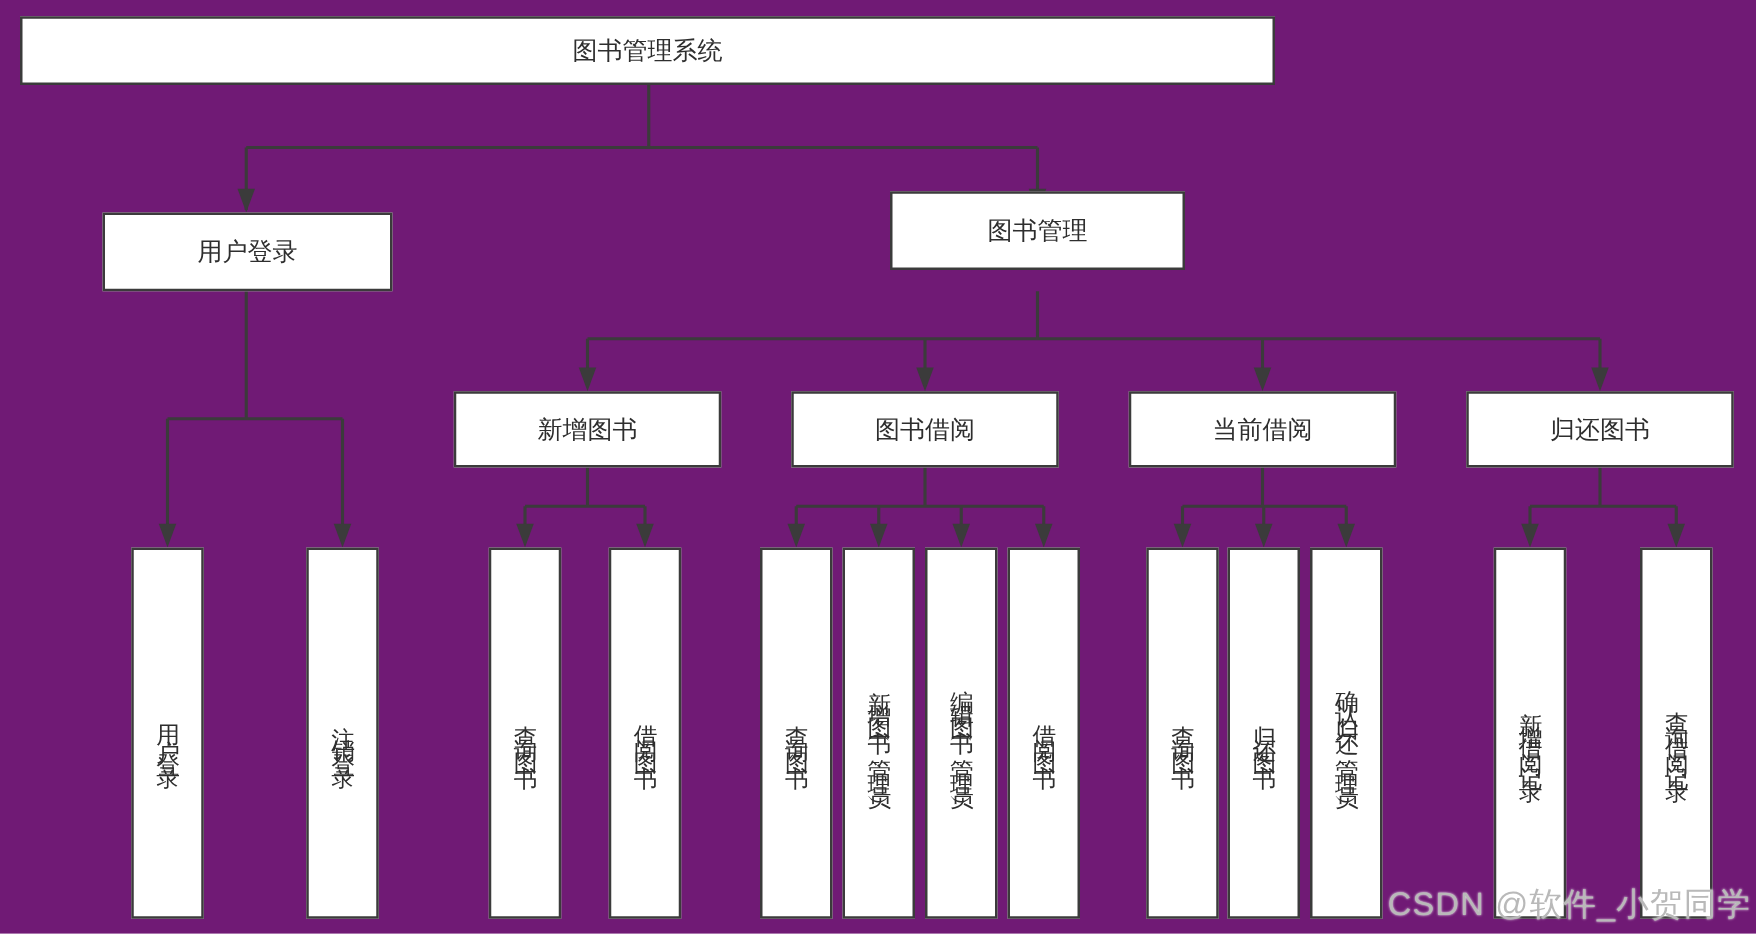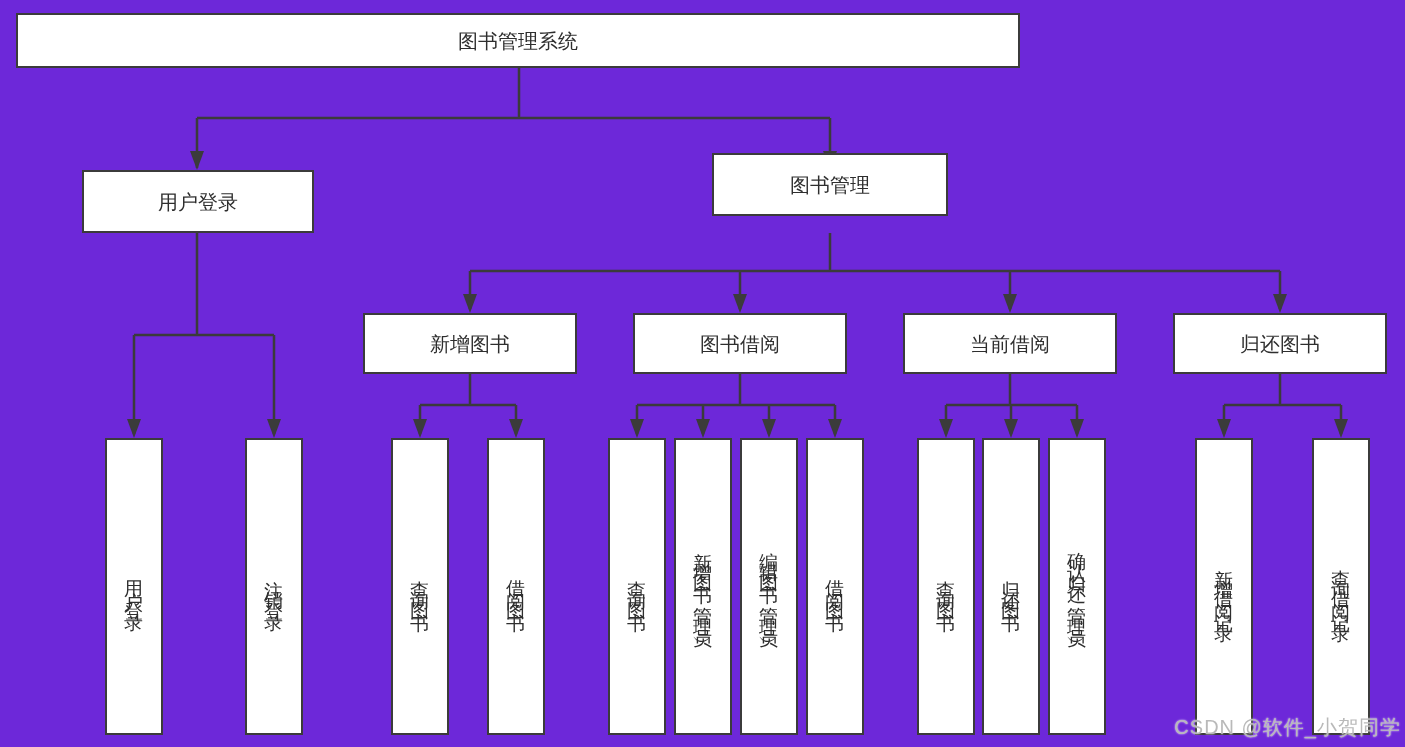--- a/index.html
+++ b/index.html
@@ -1,19 +1,19 @@
 <!DOCTYPE html>
 <html><head>
 <meta charset="utf-8">
 <style>
   html,body{margin:0;padding:0;background:#ffffff;}
   .canvas{
     position:relative;
     width:1405px;height:747px;
-    background:#6d28d9;
+    background:#701a75;
     font-family:"Liberation Sans","DejaVu Sans",sans-serif;
     overflow:hidden;
   }
   .connectors{position:absolute;left:0;top:0;width:1405px;height:747px;}
   .node{
     position:absolute;
     box-sizing:border-box;
     background:#ffffff;
     border:2.5px solid #3b3b3b;
     display:flex;align-items:center;justify-content:center;
@@ -24,21 +24,21 @@
   }
   .node.v span{
     writing-mode:vertical-rl;
     letter-spacing:11px;
     font-size:19px;
     white-space:nowrap;
   }
   .watermark{
     position:absolute;
     right:4px;bottom:6px;
-    font-size:20px;
+    font-size:26px;
     color:#b9b9b9;
     letter-spacing:1px;
     z-index:3;
     text-shadow:0 0 2px #ffffff;
   }
 </style>
 </head>
 <body>
 
 <div class="canvas">

